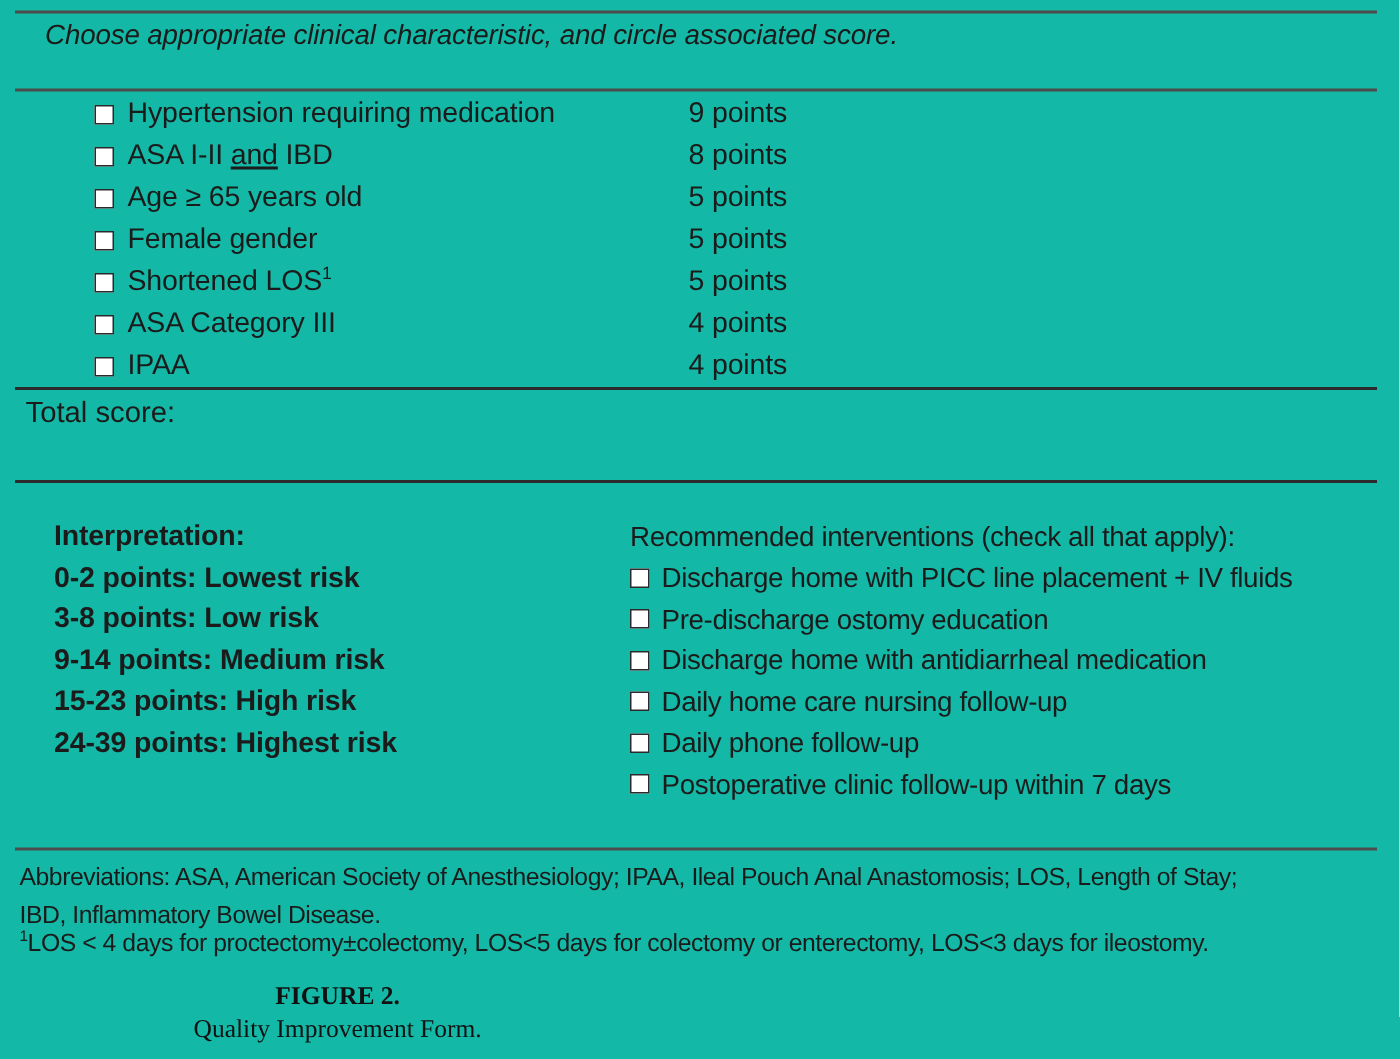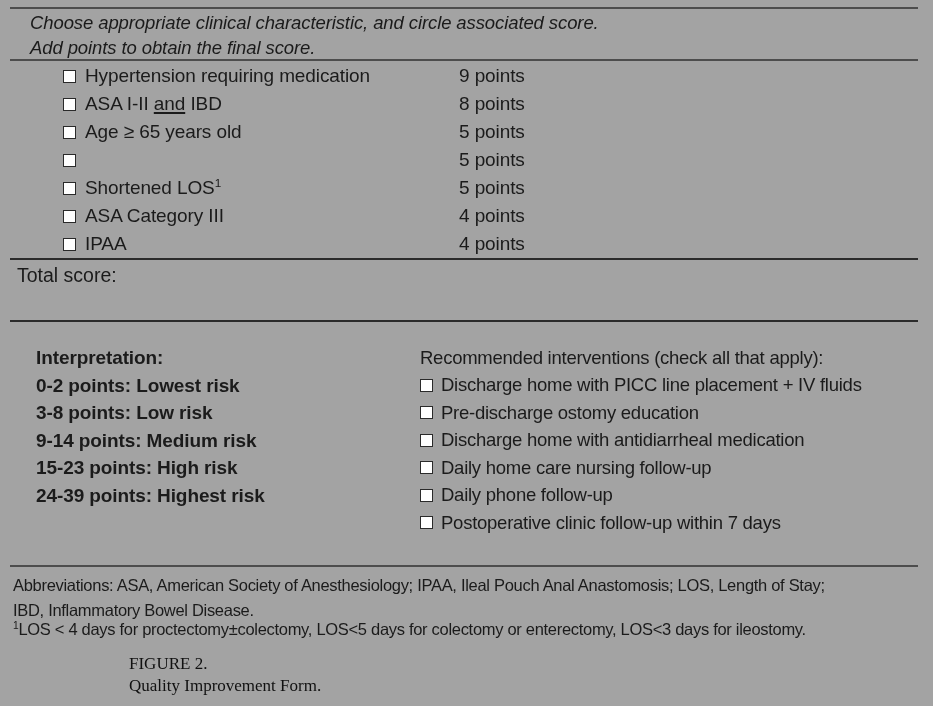--- a/index.html
+++ b/index.html
@@ -1,21 +1,21 @@
 <!DOCTYPE html>
 <html><head>
 <meta charset="utf-8">
 <style>
   * { margin: 0; padding: 0; box-sizing: border-box; }
   html, body { background: #ffffff; }
   .page {
     position: relative;
     width: 933px;
     height: 706px;
-    background: #a3a3a3;
+    background: #14b8a6;
     font-family: "Liberation Sans", "DejaVu Sans", sans-serif;
     color: #1b1b1b;
     overflow: hidden;
   }
   .rule { position: absolute; left: 10px; width: 908px; height: 2px; background: #4d4d4d; }
   .rule.thin { background: #2b2b2b; }
 
   .instructions {
     position: absolute; left: 30px; top: 11px;
     font-style: italic; font-size: 18.5px; line-height: 24.5px;
@@ -58,32 +58,31 @@
   }
   .footnote {
     position: absolute; left: 13px; top: 620px;
     font-size: 16.5px; letter-spacing: -0.3px;
   }
   .caption {
     position: absolute; left: 129px; top: 653px;
     font-family: "Liberation Serif", "DejaVu Serif", serif;
     font-size: 17px; line-height: 22px; color: #111111;
   }
-  .caption .fig-label { font-weight: normal; }
+  .caption .fig-label { font-weight: bold; text-align: center; }
 </style>
 </head>
 <body>
 
 <div class="page">
 
   <div class="rule" style="top:7px"></div>
 
   <div class="instructions">
     <div>Choose appropriate clinical characteristic, and circle associated score.</div>
-    <div>Add points to obtain the final score.</div>
   </div>
 
   <div class="rule" style="top:59px"></div>
 
   <div class="checklist">
     <div class="c-row">
       <span class="cbox"></span>
       <span><span>Hypertension requiring medication</span><span class="u"></span><span></span><sup class="sp"></sup></span>
       <span class="points">9 points</span>
     </div>
@@ -92,20 +91,21 @@
       <span><span>ASA I-II </span><span class="u">and</span><span> IBD</span><sup class="sp"></sup></span>
       <span class="points">8 points</span>
     </div>
     <div class="c-row">
       <span class="cbox"></span>
       <span><span>Age ≥ 65 years old</span><span class="u"></span><span></span><sup class="sp"></sup></span>
       <span class="points">5 points</span>
     </div>
     <div class="c-row">
       <span class="cbox"></span>
+      <span><span>Female gender</span><span class="u"></span><span></span><sup class="sp"></sup></span>
       <span class="points">5 points</span>
     </div>
     <div class="c-row">
       <span class="cbox"></span>
       <span><span>Shortened LOS</span><span class="u"></span><span></span><sup class="sp">1</sup></span>
       <span class="points">5 points</span>
     </div>
     <div class="c-row">
       <span class="cbox"></span>
       <span><span>ASA Category III</span><span class="u"></span><span></span><sup class="sp"></sup></span>

